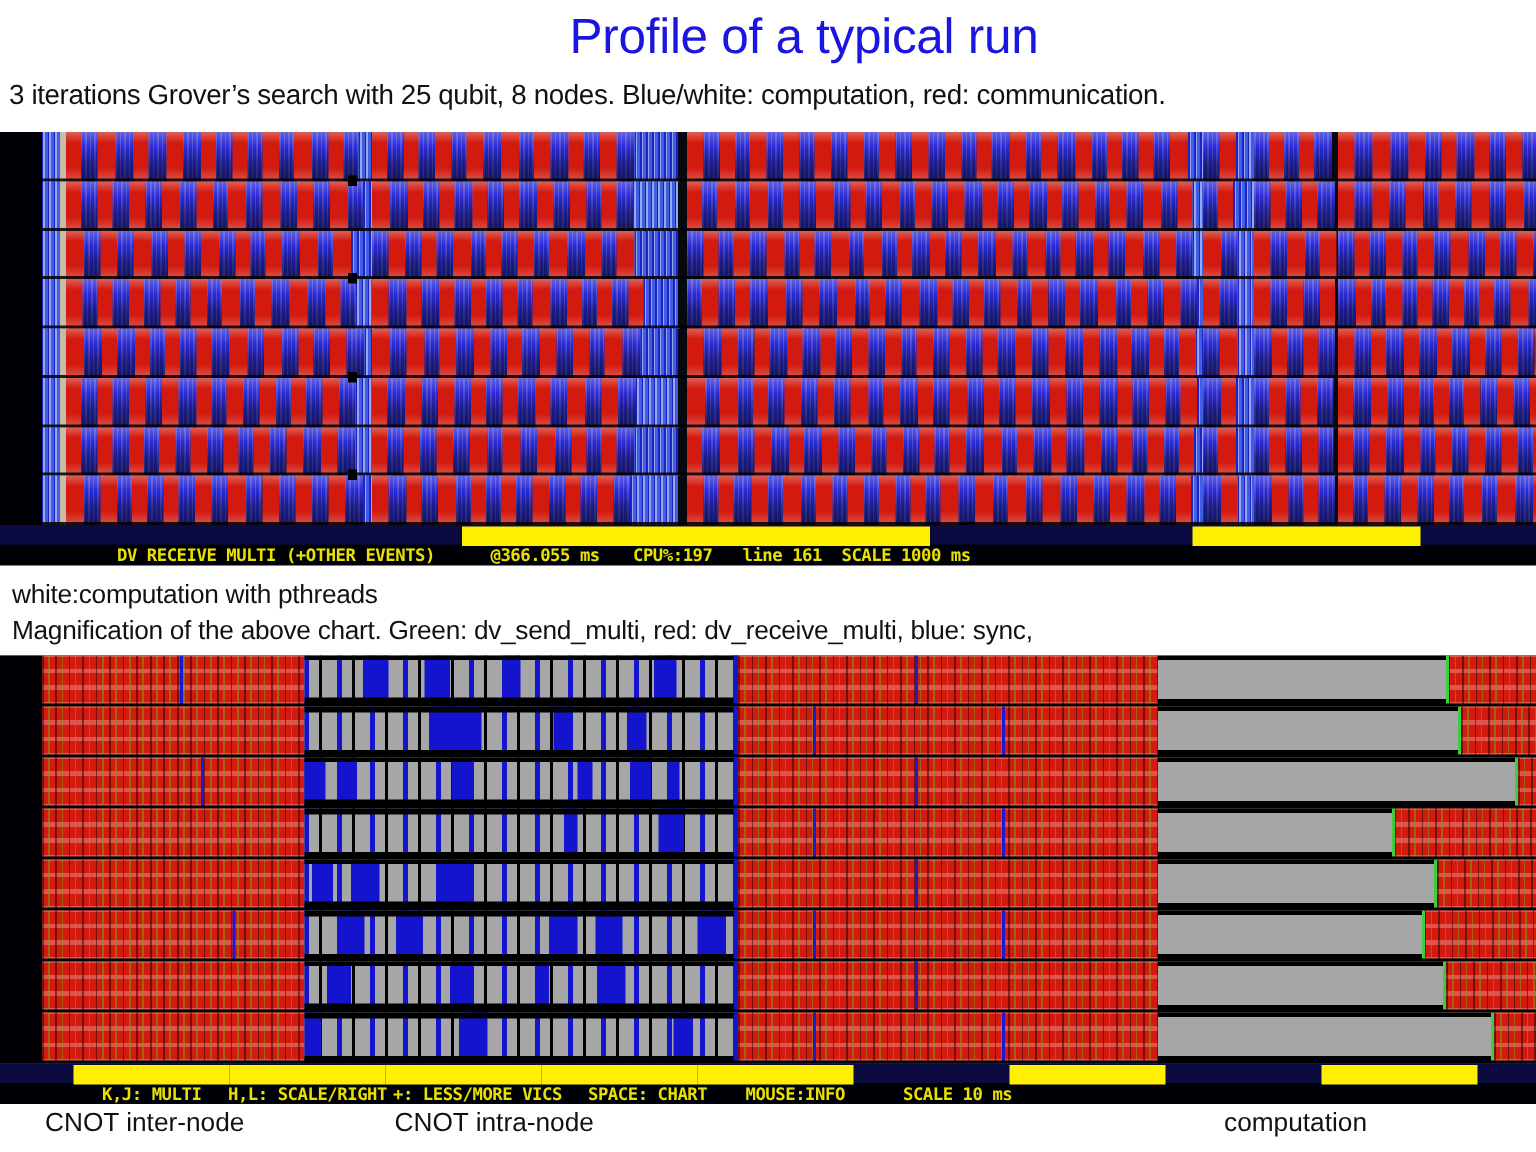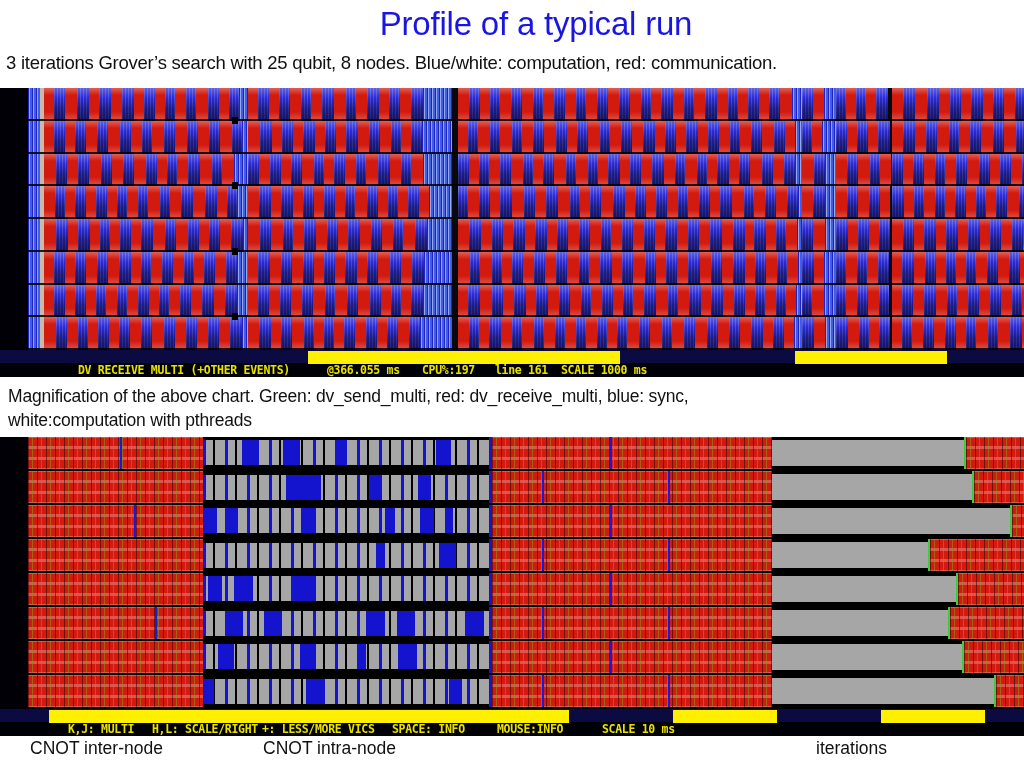--- a/index.html
+++ b/index.html
@@ -903,22 +903,22 @@
     <div class="sb-text">
       <span style="left:78px;">DV RECEIVE MULTI (+OTHER EVENTS)</span>
       <span style="left:327px;">@366.055 ms</span>
       <span style="left:422px;">CPU%:197</span>
       <span style="left:495px;">line 161</span>
       <span style="left:561px;">SCALE 1000 ms</span>
     </div>
   </div>
 
   <div class="caption">
+    <div>white:computation with pthreads</div>
     <div>Magnification of the above chart. Green: dv_send_multi, red: dv_receive_multi, blue: sync,</div>
-    <div>white:computation with pthreads</div>
   </div>
 
   <div class="chart" id="bot-chart">
     <div class="bl-col"></div>
     <div class="rows" id="bot-rows">
         <div class="rowlabel" style="top: 10px;">00</div>
         <div class="brow" style="top: 0px; height: 34px;">
           <div class="seg tex-red" style="left: 0px; width: 175px;">
             <div style="position: absolute; top: 0px; bottom: 0px; left: 92px; width: 2px; background: rgb(26, 26, 208);"></div>
           </div>
@@ -1127,25 +1127,25 @@
     <div class="sb-ylw" style="left:153px;width:104px;"></div>
     <div class="sb-ylw" style="left:257px;width:104px;"></div>
     <div class="sb-ylw" style="left:361px;width:104px;"></div>
     <div class="sb-ylw" style="left:465px;width:104px;"></div>
     <div class="sb-ylw" style="left:673px;width:104px;"></div>
     <div class="sb-ylw" style="left:881px;width:104px;"></div>
     <div class="sb-text">
       <span style="left:68px;">K,J: MULTI</span>
       <span style="left:152px;">H,L: SCALE/RIGHT</span>
       <span style="left:262px;">+: LESS/MORE VICS</span>
-      <span style="left:392px;">SPACE: INFO</span>
+      <span style="left:392px;">SPACE: CHART</span>
       <span style="left:497px;">MOUSE:INFO</span>
       <span style="left:602px;">SCALE 10 ms</span>
     </div>
   </div>
 
   <div class="botlabels" id="phase-labels">
       <span style="left: 30px; top: 2px;">CNOT inter-node</span>
       <span style="left: 263px; top: 2px;">CNOT intra-node</span>
-      <span style="left: 816px; top: 2px;">iterations</span>
+      <span style="left: 816px; top: 2px;">computation</span>
     </div>
 
 </div>
 
 </body></html>

